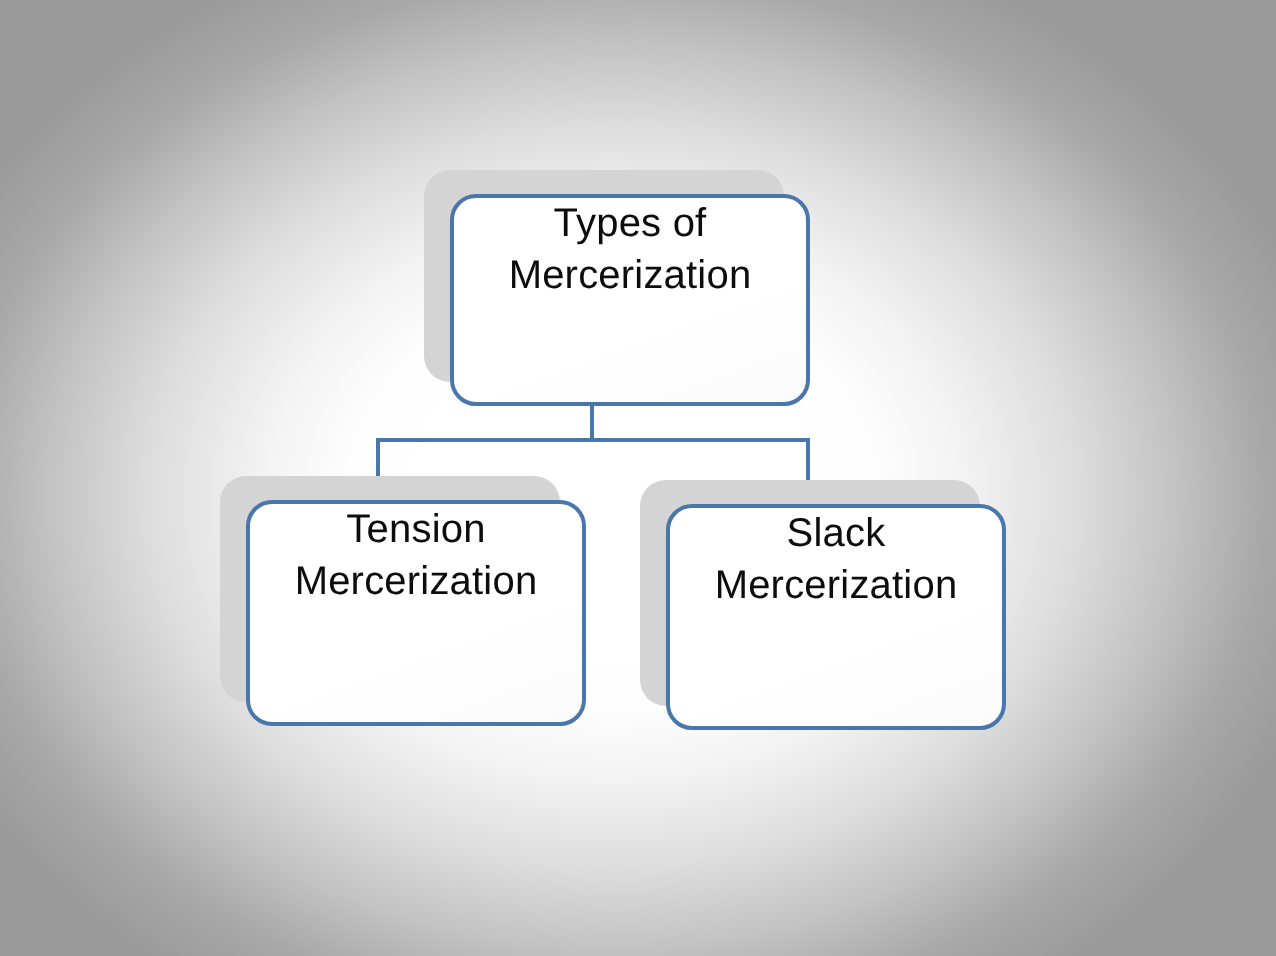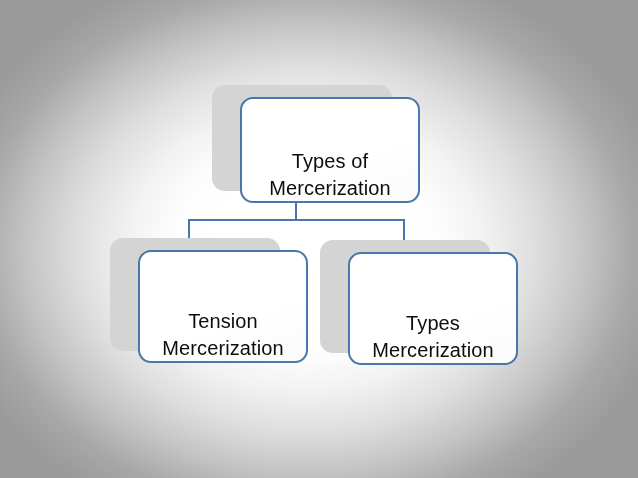--- a/index.html
+++ b/index.html
@@ -50,23 +50,22 @@
     position: absolute;
     left: 13px;
     top: 12px;
     width: 100%;
     height: 100%;
     box-sizing: border-box;
     background: linear-gradient(160deg, #ffffff 0%, #ffffff 60%, #fbfbfb 100%);
     border: 2px solid #4a77ab;
     border-radius: 13px;
     display: flex;
-    align-items: flex-end;
+    align-items: flex-start;
     justify-content: center;
-    margin-left: 15px;
   }
 
   .node .card-label {
     color: #0d0d0d;
     font-size: 20px;
     line-height: 1.32;
     text-align: center;
     letter-spacing: 0.1px;
     white-space: pre-line;
     padding: 0 6px;
@@ -148,18 +147,18 @@
     <div class="shadow-card"></div>
     <div class="card">
       <span class="card-label">Tension
 Mercerization</span>
     </div>
   </div>
 
   <div class="node" id="node-slack">
     <div class="shadow-card"></div>
     <div class="card">
-      <span class="card-label">Types
+      <span class="card-label">Slack
 Mercerization</span>
     </div>
   </div>
 
 </div>
 
 </body></html>

